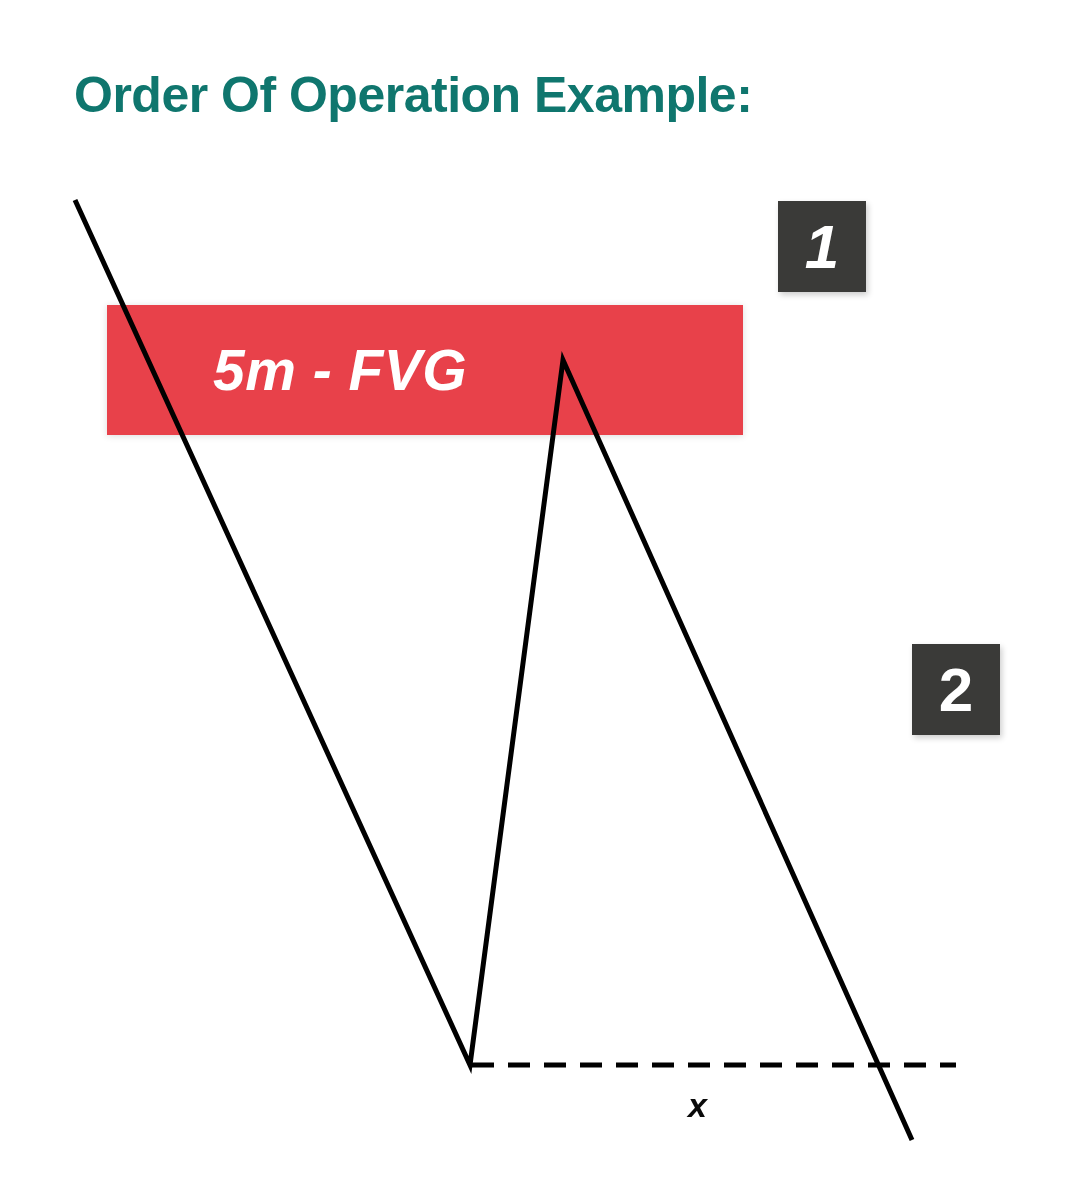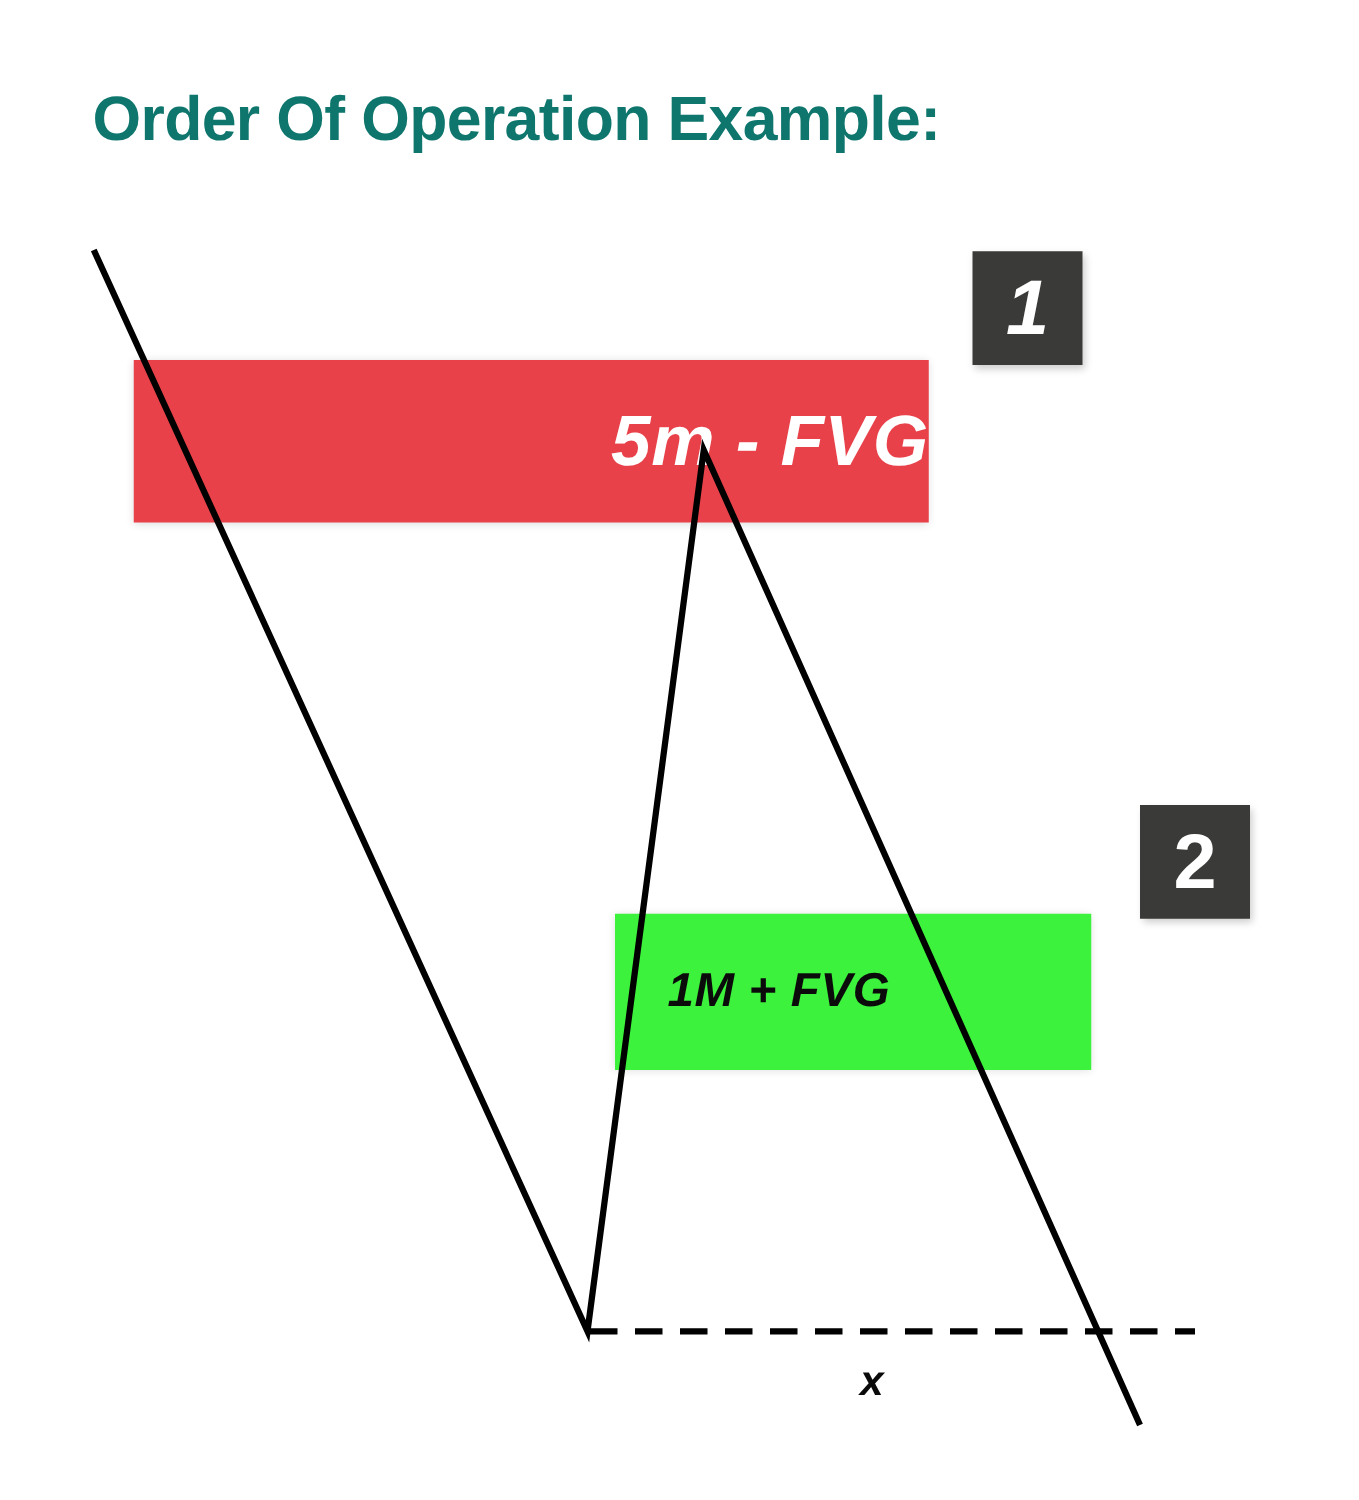--- a/index.html
+++ b/index.html
@@ -47,26 +47,25 @@
   }
   .zone-label {
     font-family: "Liberation Sans", sans-serif;
     font-weight: bold;
     font-style: italic;
     white-space: nowrap;
   }
 
   #zone-red {
     left: 107px;
-    top: 288px;
+    top: 305px;
     width: 636px;
     height: 130px;
     background: #e8414a;
     z-index: 2;
-    justify-content: flex-end;
   }
   #zone-red .zone-label {
     color: #ffffff;
     font-size: 57px;
     margin-left: 106px;
     letter-spacing: 0.5px;
   }
 
   #zone-green {
     left: 492px;
@@ -135,23 +134,20 @@
 <body>
 
 <div id="canvas">
 
   <div class="title">Order Of Operation Example:</div>
 
   <div class="zone" id="zone-red">
     <span class="zone-label">5m - FVG</span>
   </div>
 
-  <div class="zone" id="zone-green">
-    <span class="zone-label">1M + FVG</span>
-  </div>
 
   <svg id="price-svg" viewBox="0 0 1087 1200">
     <polyline points="75,200 470,1065 563,360 912,1140" fill="none" stroke="#000000" stroke-width="5" stroke-linejoin="miter" stroke-linecap="butt"></polyline>
     <line x1="472" y1="1065" x2="956" y2="1065" stroke="#000000" stroke-width="5" stroke-dasharray="22,14" stroke-linecap="butt"></line>
   </svg>
 
   <div class="badge" id="badge-1">
     <span class="badge-num">1</span>
   </div>
 

